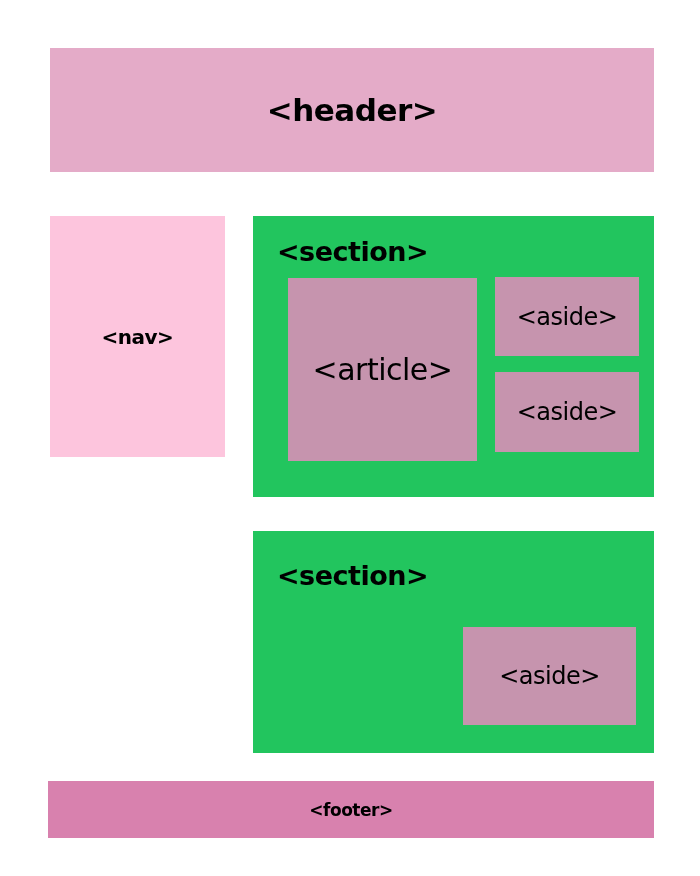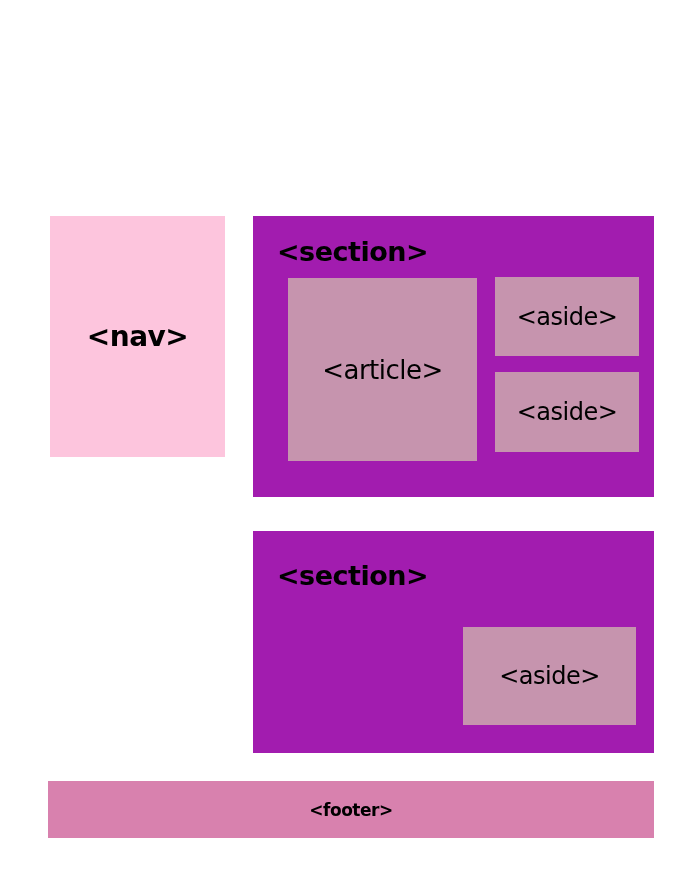--- a/index.html
+++ b/index.html
@@ -40,27 +40,27 @@
   }
   
   .nav-block {
     left: 50px;
     top: 216px;
     width: 175px;
     height: 241px;
     background: #fdc5dd;
     align-items: center;
     justify-content: center;
-    font-size: 28px;
+    font-size: 20px;
   }
   
   .section-block {
     left: 253px;
     width: 401px;
-    background: #a21caf;
+    background: #22c55e;
     display: block;
   }
   .section-one {
     top: 216px;
     height: 281px;
   }
   .section-two {
     top: 531px;
     height: 222px;
   }
@@ -87,21 +87,21 @@
     color: #000000;
     font-weight: normal;
     letter-spacing: -0.5px;
     white-space: nowrap;
   }
   .article-box {
     left: 35px;
     top: 62px;
     width: 189px;
     height: 183px;
-    font-size: 26px;
+    font-size: 30px;
   }
   .aside-box-1 {
     left: 242px;
     top: 61px;
     width: 144px;
     height: 79px;
     font-size: 24px;
   }
   .aside-box-2 {
     left: 242px;
@@ -127,20 +127,23 @@
     align-items: center;
     justify-content: center;
     font-size: 17px;
   }
 </style>
 </head>
 <body>
 
 <div id="diagram">
 
+  <div class="block header-block">
+    <span>&lt;header&gt;</span>
+  </div>
 
   <div class="block nav-block">
     <span>&lt;nav&gt;</span>
   </div>
 
   <div class="block section-block section-one">
     <span class="section-label">&lt;section&gt;</span>
 
     <div class="inner-box article-box">
       <span>&lt;article&gt;</span>

